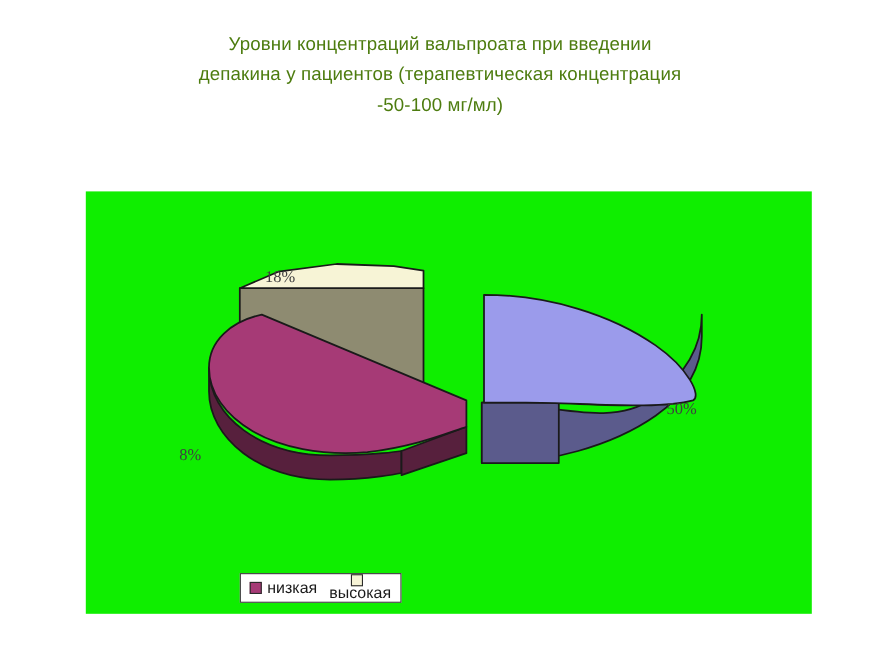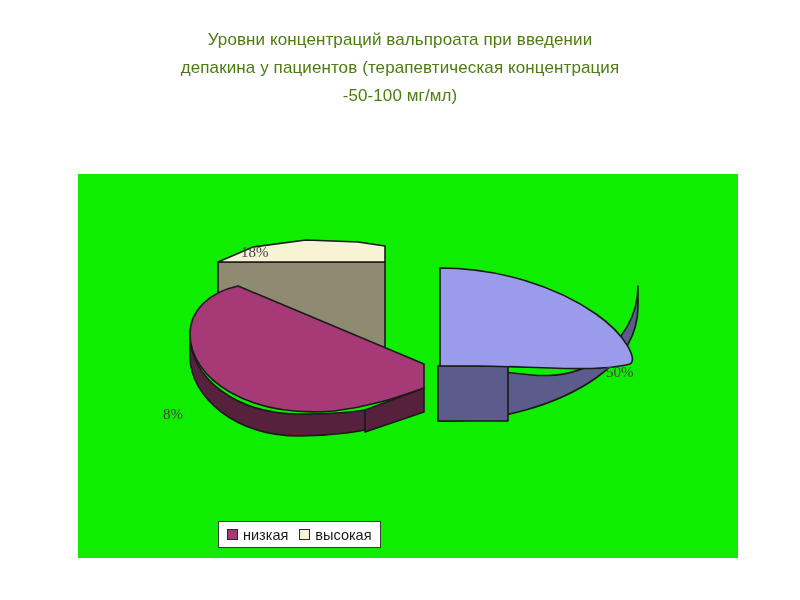--- a/index.html
+++ b/index.html
@@ -75,21 +75,21 @@
     align-items: center;
     gap: 0px;
     box-sizing: border-box;
     height: 27px;
   }
   .legend-entry {
     display: flex;
     align-items: center;
     margin-right: 11px;
   }
-  .legend-entry:last-child { margin-right: 0; }
+  .legend-entry:last-child { margin-right: 0; flex-direction: column; }
   .legend-swatch {
     width: 11px;
     height: 11px;
     border: 1px solid #2b2b2b;
     margin-right: 5px;
     flex: 0 0 auto;
     box-sizing: border-box;
   }
   .legend-text {
     font-size: 14.5px;

